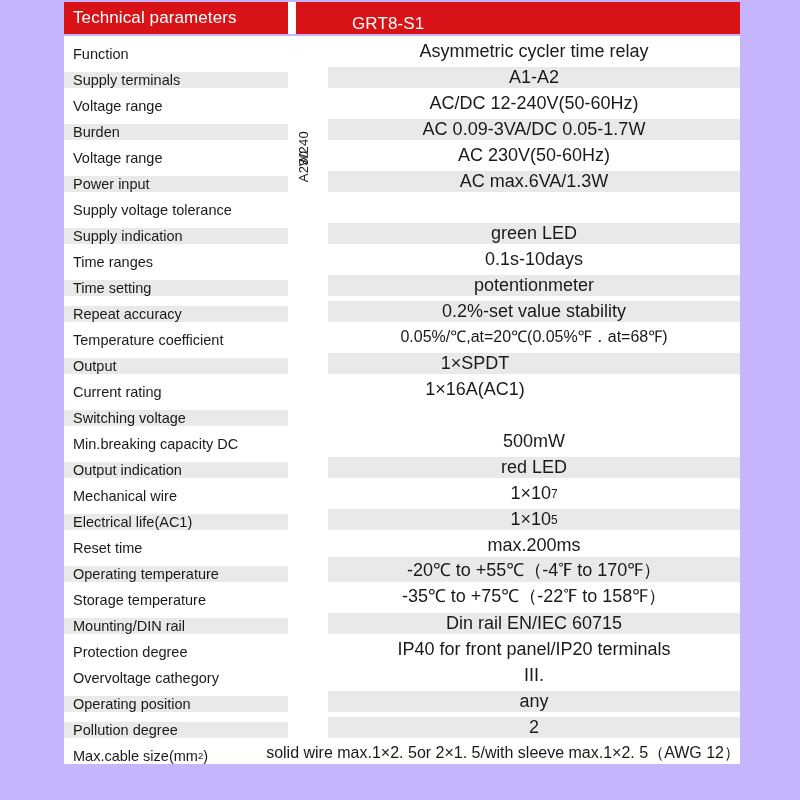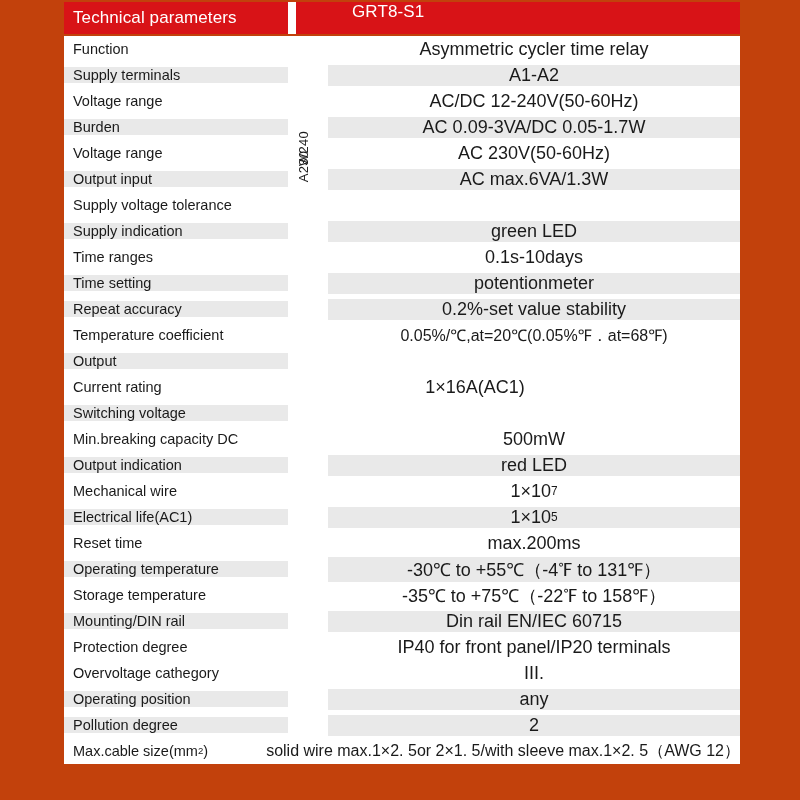--- a/index.html
+++ b/index.html
@@ -13,21 +13,21 @@
   body {
     font-family: "Liberation Sans", sans-serif;
     color: #1a1a1a;
     -webkit-font-smoothing: antialiased;
   }
 
   #sheet {
     position: relative;
     width: 800px;
     height: 800px;
-    background: #c2410c;
+    background: #c4b5fd;
   }
 
   .table {
     position: absolute;
     left: 64px;
     top: 2px;
     width: 676px;
   }
 
   
@@ -45,36 +45,36 @@
     box-sizing: border-box;
   }
   .hdr-gap {
     width: 8px;
     background: #ffffff;
   }
   .hdr-right {
     flex: 1;
     background: #d81317;
     display: flex;
-    align-items: flex-start;
+    align-items: flex-end;
     padding-left: 56px;
     box-sizing: border-box;
   }
   .hdr-text {
     color: #ffffff;
     font-size: 17px;
     letter-spacing: .1px;
     white-space: nowrap;
   }
 
   
   .row {
     display: flex;
     height: 26px;
-    align-items: center;
+    align-items: flex-end;
     background: #ffffff;
   }
   .row.alt .cell-label,
   .row.alt .cell-value,
   .row.alt .cell-gap,
   .row.alt .cell-side { background: #e9e9e9; }
 
   .cell-label {
     width: 224px;
     box-sizing: border-box;
@@ -168,21 +168,21 @@
           <div class="cell-gap"></div>
           <div class="cell-value">AC 0.09-3VA/DC 0.05-1.7W</div>
         </div>
         <div class="row">
           <div class="cell-label">Voltage range</div>
           <div class="cell-side" style="position: static;"></div>
           <div class="cell-gap"></div>
           <div class="cell-value">AC 230V(50-60Hz)</div>
         </div>
         <div class="row alt">
-          <div class="cell-label">Output input</div>
+          <div class="cell-label">Power input</div>
           <div class="cell-side"></div>
           <div class="cell-gap"></div>
           <div class="cell-value">AC max.6VA/1.3W</div>
         </div>
         <div class="row">
           <div class="cell-label">Supply voltage tolerance</div>
           <div class="cell-side"></div>
           <div class="cell-gap"></div>
         </div>
         <div class="row alt">
@@ -212,20 +212,21 @@
         <div class="row">
           <div class="cell-label">Temperature coefficient</div>
           <div class="cell-side"></div>
           <div class="cell-gap"></div>
           <div class="cell-value tiny">0.05%/℃,at=20℃(0.05%℉．at=68℉)</div>
         </div>
         <div class="row alt">
           <div class="cell-label">Output</div>
           <div class="cell-side"></div>
           <div class="cell-gap"></div>
+          <div class="cell-value shift-left">1×SPDT</div>
         </div>
         <div class="row">
           <div class="cell-label">Current rating</div>
           <div class="cell-side"></div>
           <div class="cell-gap"></div>
           <div class="cell-value shift-left">1×16A(AC1)</div>
         </div>
         <div class="row alt">
           <div class="cell-label">Switching voltage</div>
           <div class="cell-side"></div>
@@ -258,21 +259,21 @@
         <div class="row">
           <div class="cell-label">Reset time</div>
           <div class="cell-side"></div>
           <div class="cell-gap"></div>
           <div class="cell-value">max.200ms</div>
         </div>
         <div class="row alt">
           <div class="cell-label">Operating temperature</div>
           <div class="cell-side"></div>
           <div class="cell-gap"></div>
-          <div class="cell-value">-30℃ to +55℃（-4℉ to 131℉）</div>
+          <div class="cell-value">-20℃ to +55℃（-4℉ to 170℉）</div>
         </div>
         <div class="row">
           <div class="cell-label">Storage temperature</div>
           <div class="cell-side"></div>
           <div class="cell-gap"></div>
           <div class="cell-value">-35℃ to +75℃（-22℉ to 158℉）</div>
         </div>
         <div class="row alt">
           <div class="cell-label">Mounting/DIN rail</div>
           <div class="cell-side"></div>

